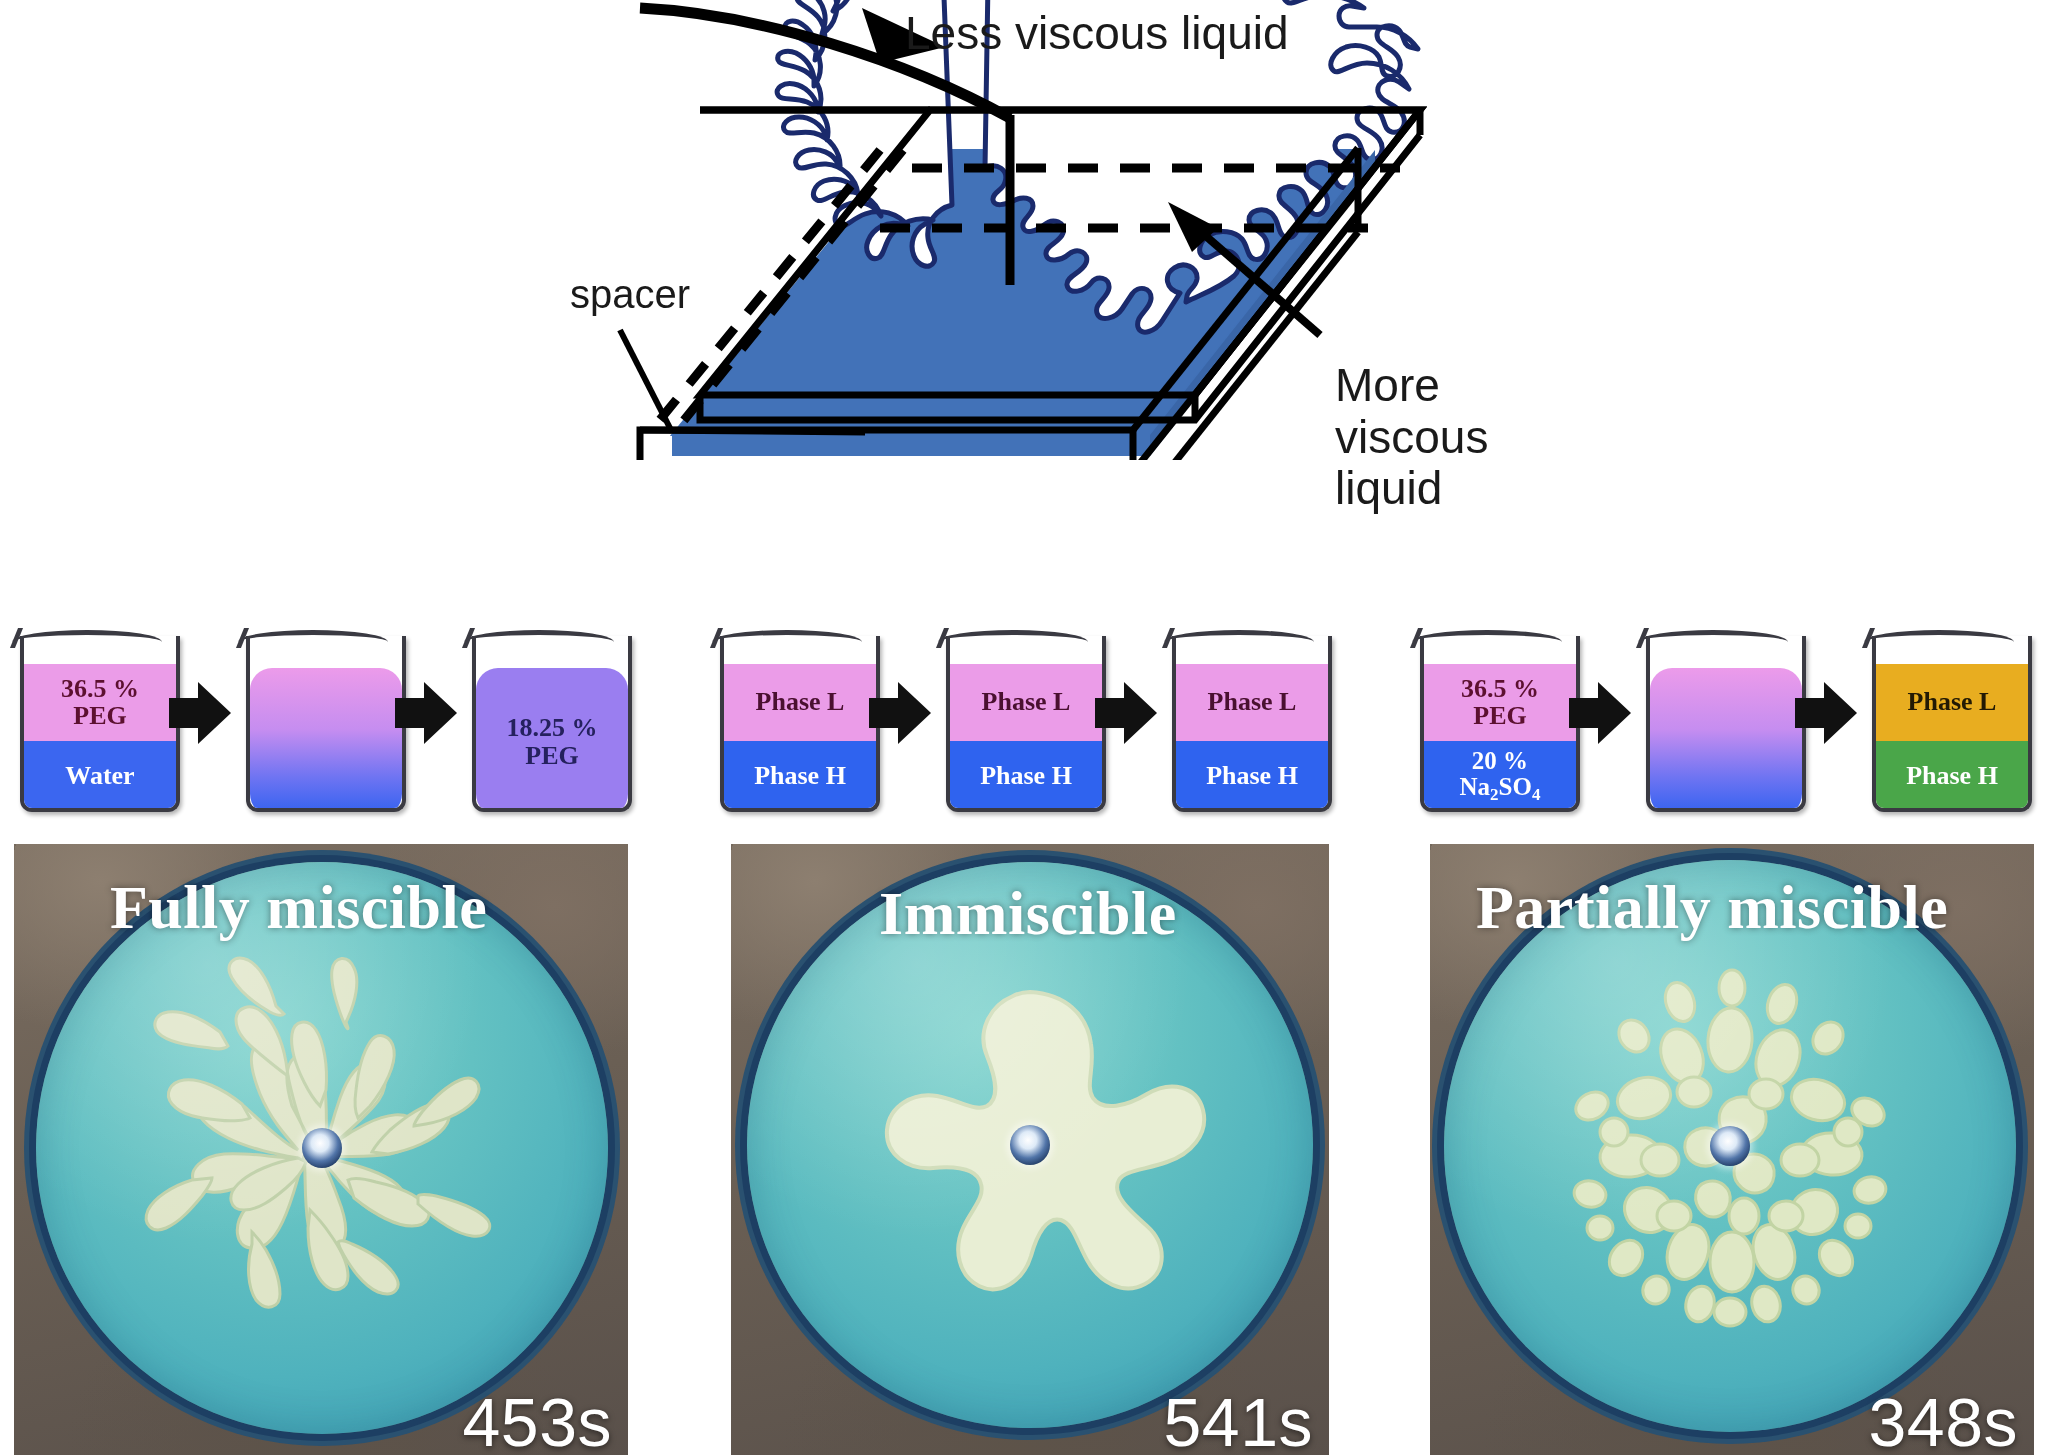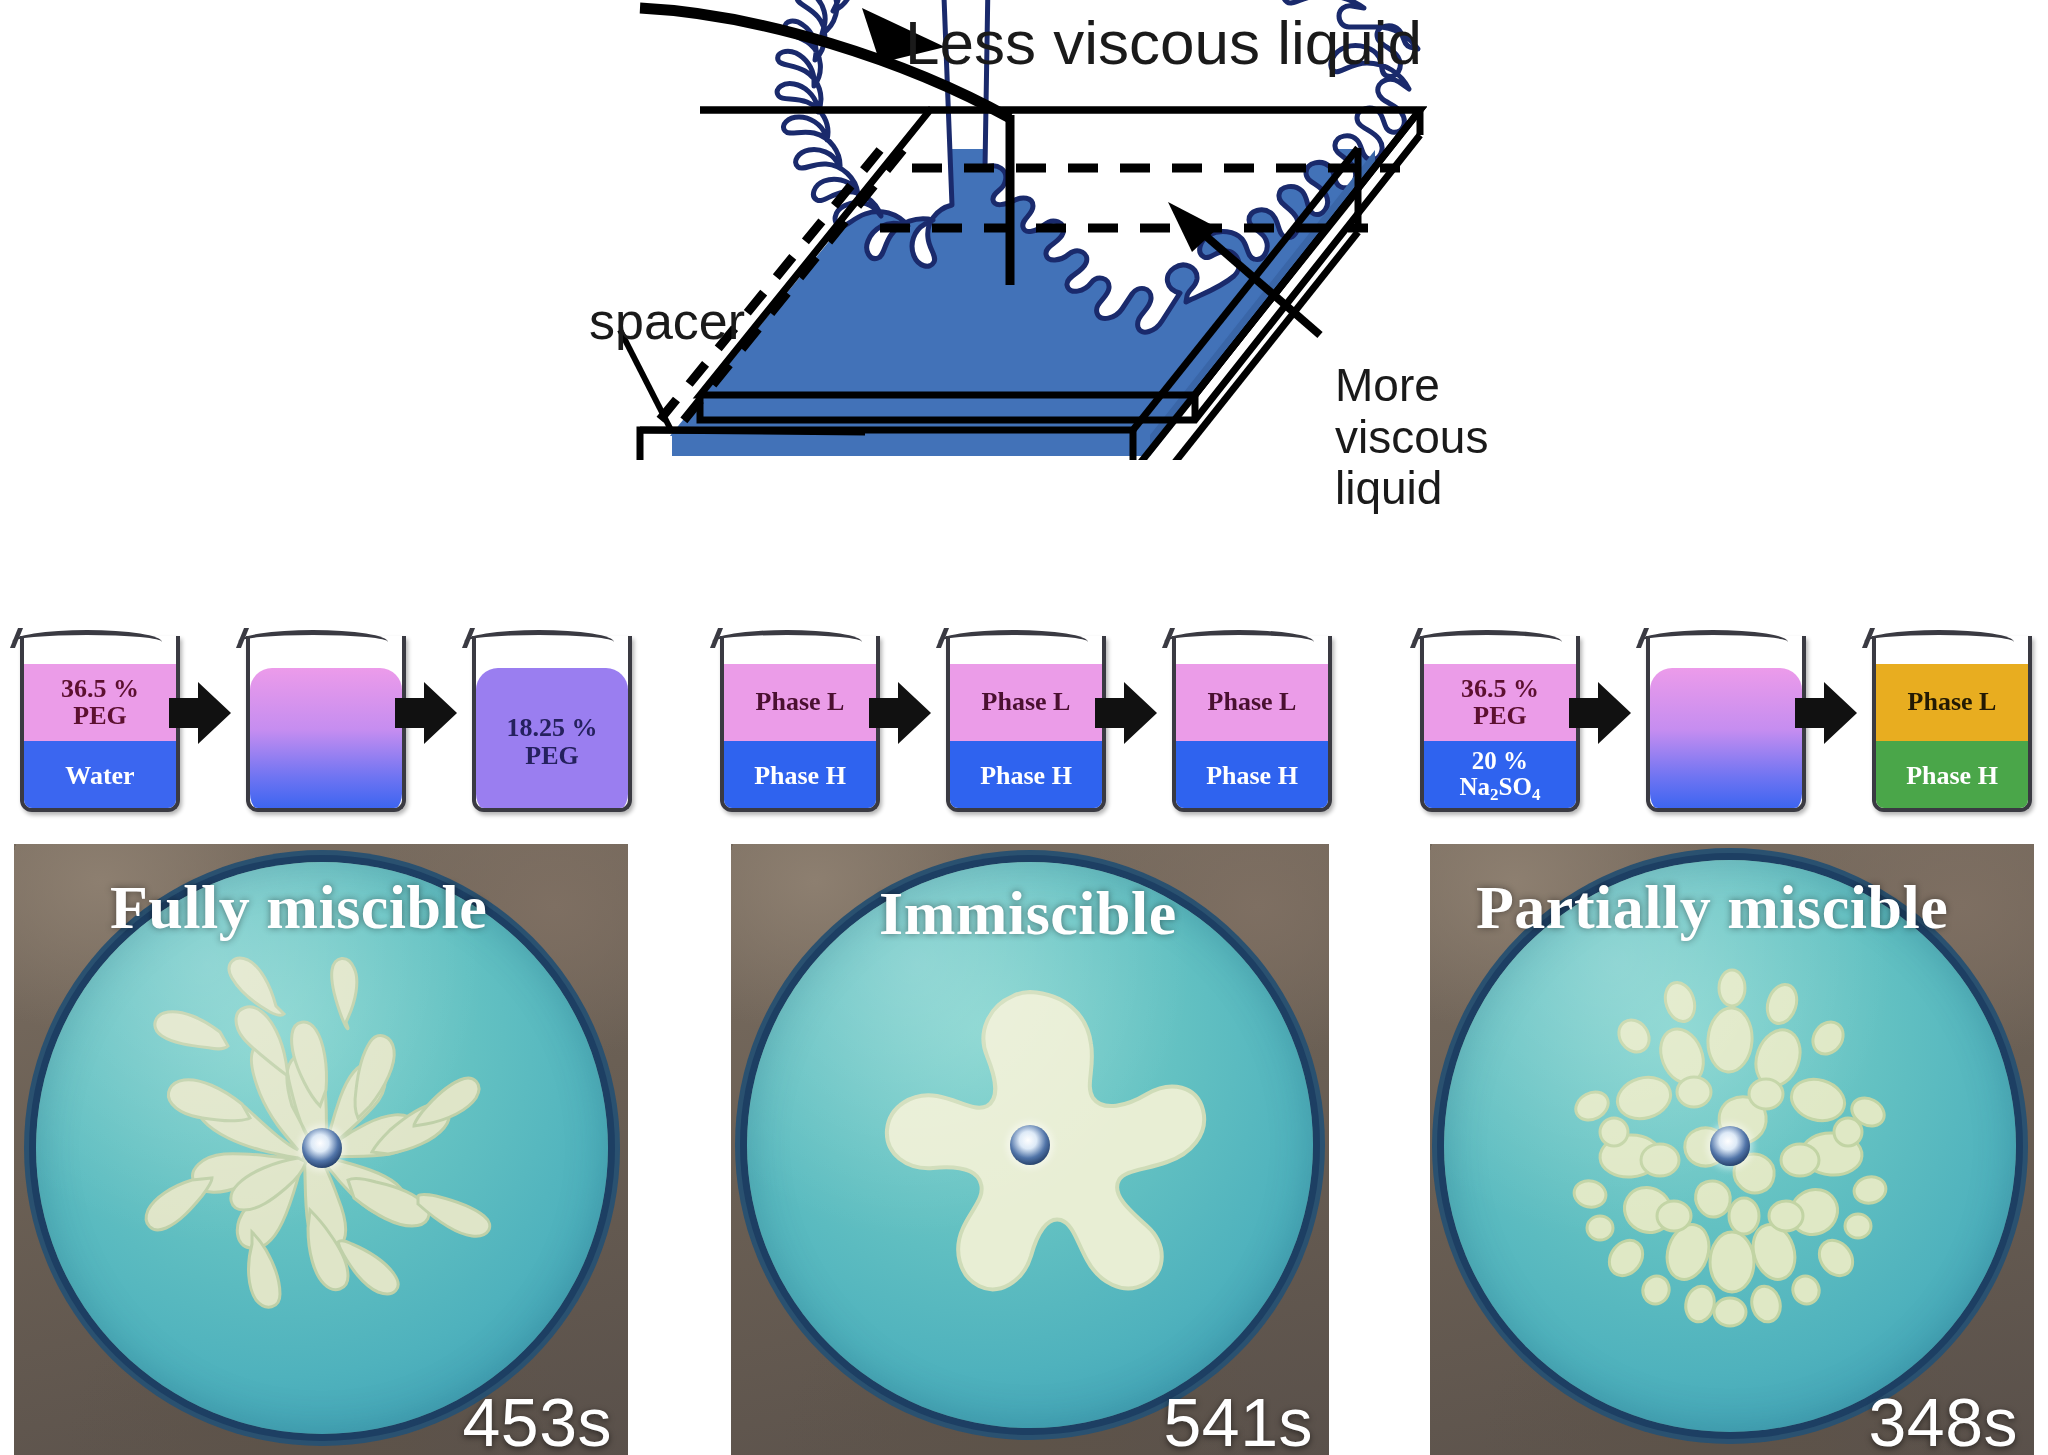--- a/index.html
+++ b/index.html
@@ -3,22 +3,22 @@
 <meta charset="utf-8">
 <style>
   html,body{margin:0;padding:0;background:#fff;}
   body{width:2048px;height:1455px;position:relative;overflow:hidden;
        font-family:"Liberation Sans", sans-serif;}
 
   
   #schematic{position:absolute;left:0;top:0;width:2048px;height:460px;}
   .sch-label{position:absolute;font-family:"Liberation Sans",sans-serif;
              font-size:44px;color:#1a1a1a;white-space:pre-line;line-height:1.12;}
-  #lbl-less{left:905px;top:8px;font-size:62px;}
-  #lbl-spacer{left:570px;top:292px;font-size:52px;margin-left:19px;}
+  #lbl-less{left:905px;top:8px;font-size:46px;}
+  #lbl-spacer{left:570px;top:272px;font-size:40px;}
   #lbl-more{left:1335px;top:360px;font-size:46px;}
 
   
   #beakers{position:absolute;left:0;top:600.0px;width:2048px;height:225px;}
   .bk-group{position:absolute;top:0;height:225px;display:flex;align-items:center;}
   .bk-wrap{position:relative;width:150px;height:198px;}
   .beaker{position:absolute;left:0;top:0;width:150px;height:198px;}
   .bk-body{position:absolute;left:8px;top:22px;width:160px;height:176px;
            border:4px solid #3a3a42;border-top:none;
            border-radius:0 0 12px 12px;box-sizing:border-box;

